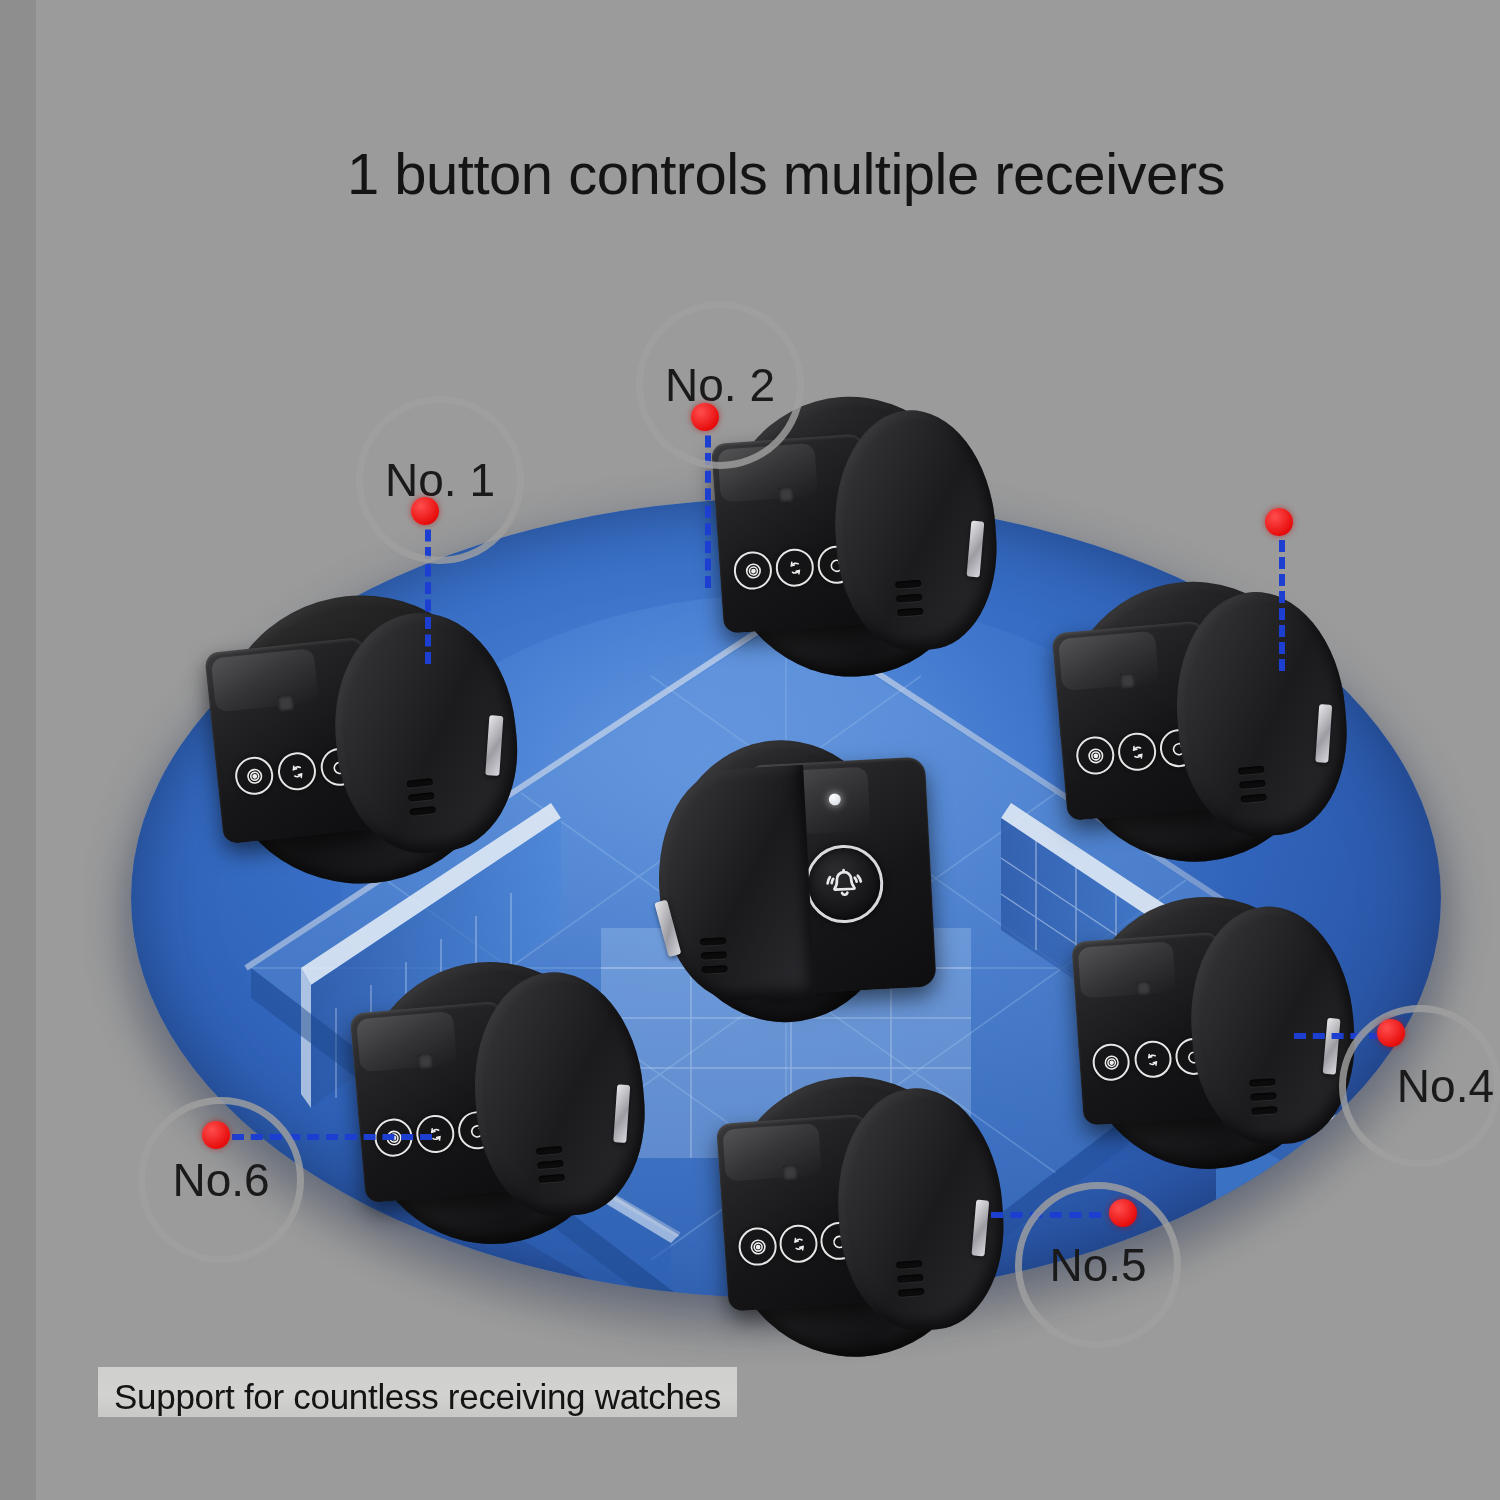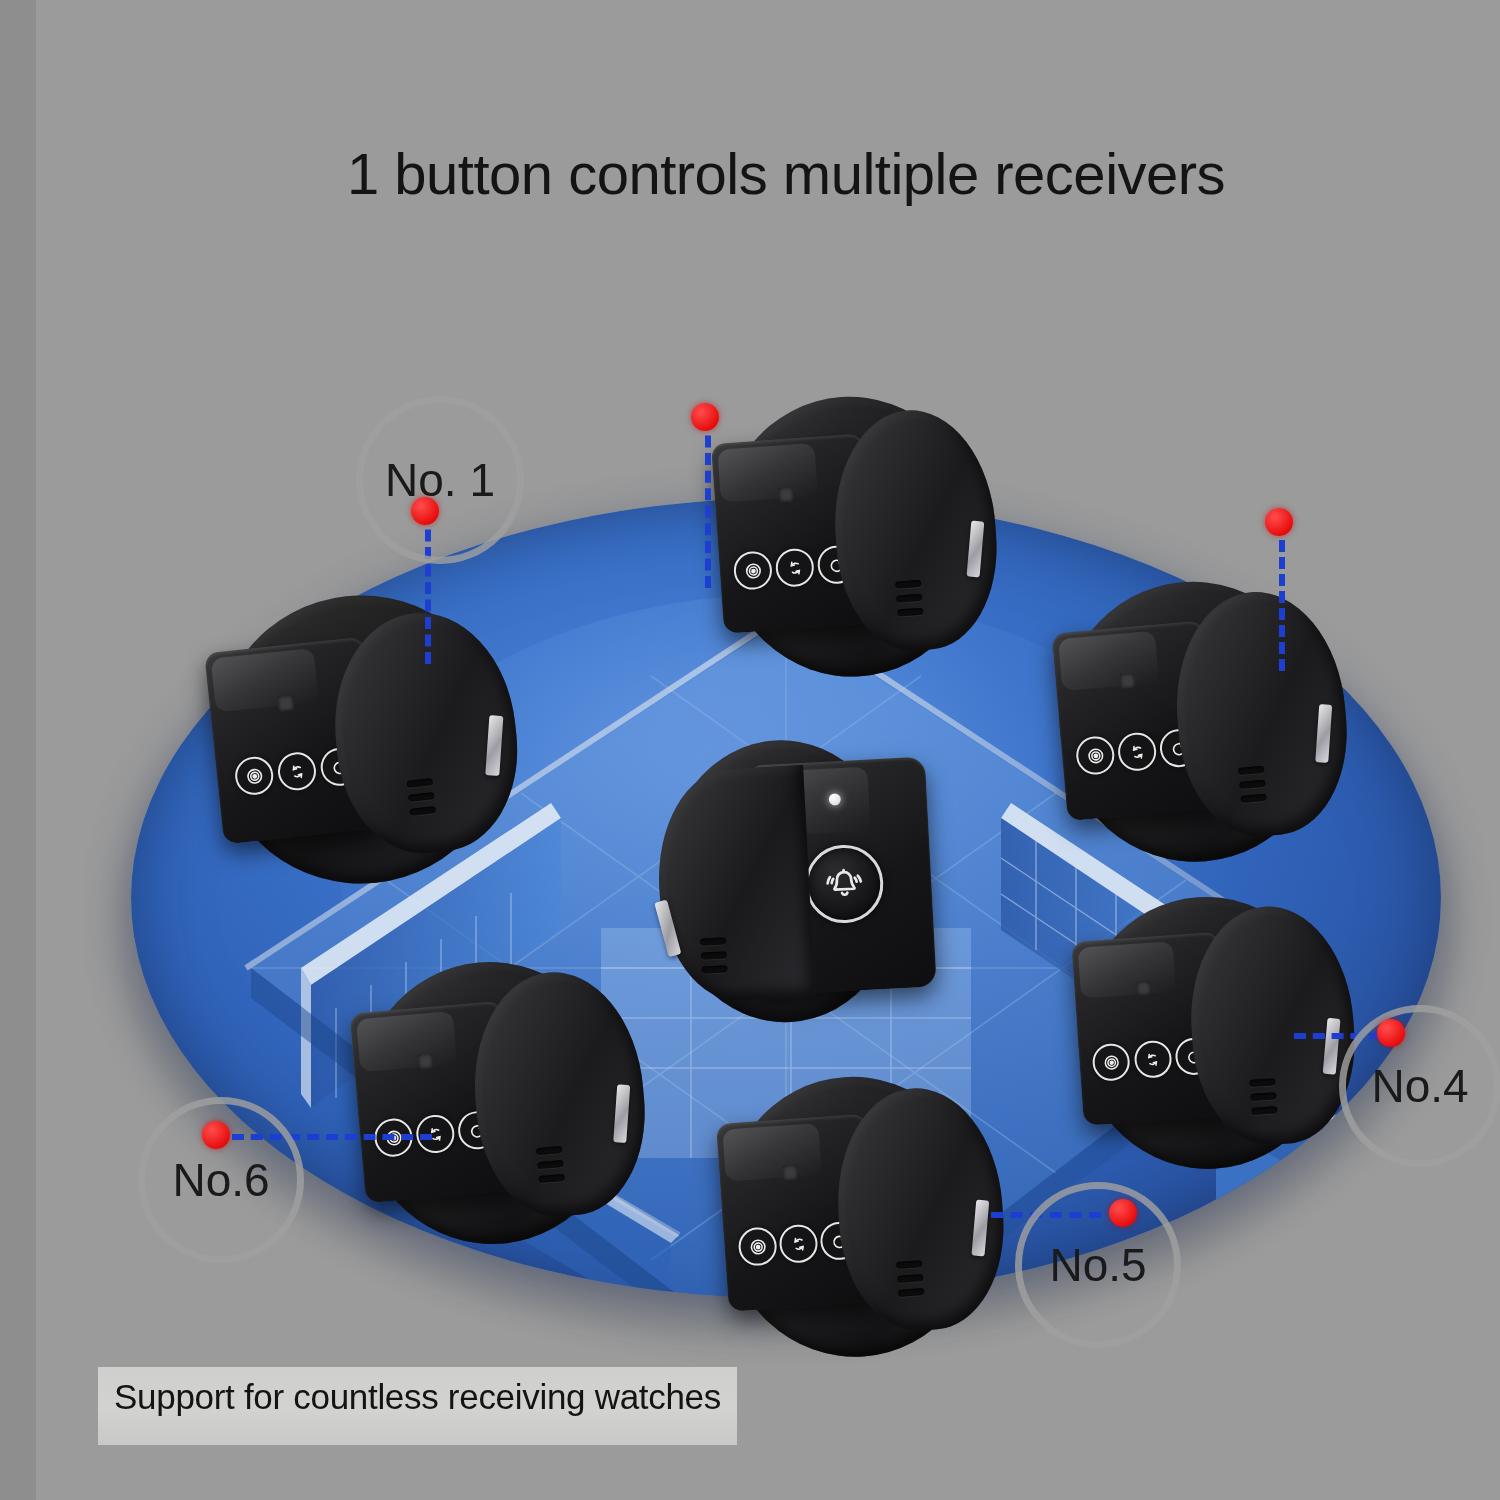--- a/index.html
+++ b/index.html
@@ -29,21 +29,21 @@
     letter-spacing: -0.5px;
     color: #141414;
     font-family: "Liberation Sans", sans-serif;
   }
 
   
   #caption {
     position: absolute;
     left: 62px;
     top: 1367px;
-    padding: 10px 16px 28px 16px;
+    padding: 10px 16px 0 16px;
     background: linear-gradient(180deg,#cfcfcd 0%, #d2d2d0 55%, #c8c8c6 100%);
     color: #141414;
     font-size: 35px;
     font-weight: 400;
     white-space: nowrap;
     letter-spacing: -0.3px;
   }
 
   
   .disc-shadow {
@@ -600,27 +600,30 @@
     <div class="buckle" style="left:8px; top:158px; width:13px; height:56px; transform:rotate(-12deg);"></div>
   </div>
 
   <div class="dash-v" style="left:389px; top:512px; height:152px;"></div>
   <div class="callout" style="left:320px; top:396px; width:168px; height:168px;">
     <span>No. 1</span>
   </div>
   <div class="dot" style="left:375px; top:497px;"></div>
 
   <div class="dash-v" style="left:669px; top:418px; height:170px;"></div>
+  <div class="callout" style="left:600px; top:301px; width:168px; height:168px;">
+    <span>No. 2</span>
+  </div>
   <div class="dot" style="left:655px; top:403px;"></div>
 
   <div class="dash-v" style="left:1243px; top:523px; height:148px;"></div>
   <div class="dot" style="left:1229px; top:508px;"></div>
 
   <div class="dash-h" style="left:1258px; top:1033px; width:106px;"></div>
-  <div class="callout" style="left:1303px; top:1005px; width:162px; height:162px;">
+  <div class="callout" style="left:1303px; top:1005px; width:162px; height:162px;justify-content:flex-end;">
     <span>No.4</span>
   </div>
   <div class="dot" style="left:1341px; top:1019px;"></div>
 
   <div class="dash-h" style="left:955px; top:1212px; width:110px;"></div>
   <div class="callout" style="left:979px; top:1182px; width:166px; height:166px;">
     <span>No.5</span>
   </div>
   <div class="dot" style="left:1073px; top:1199px;"></div>
 

